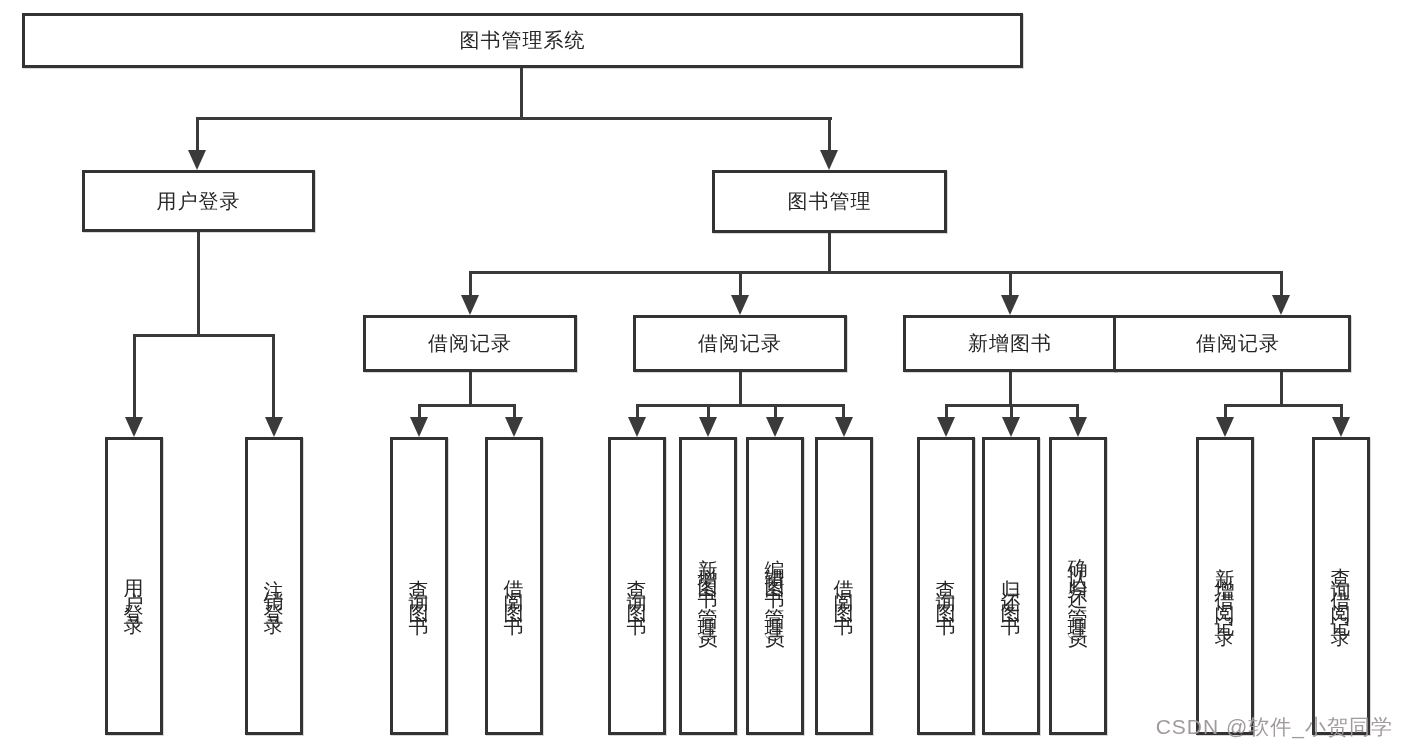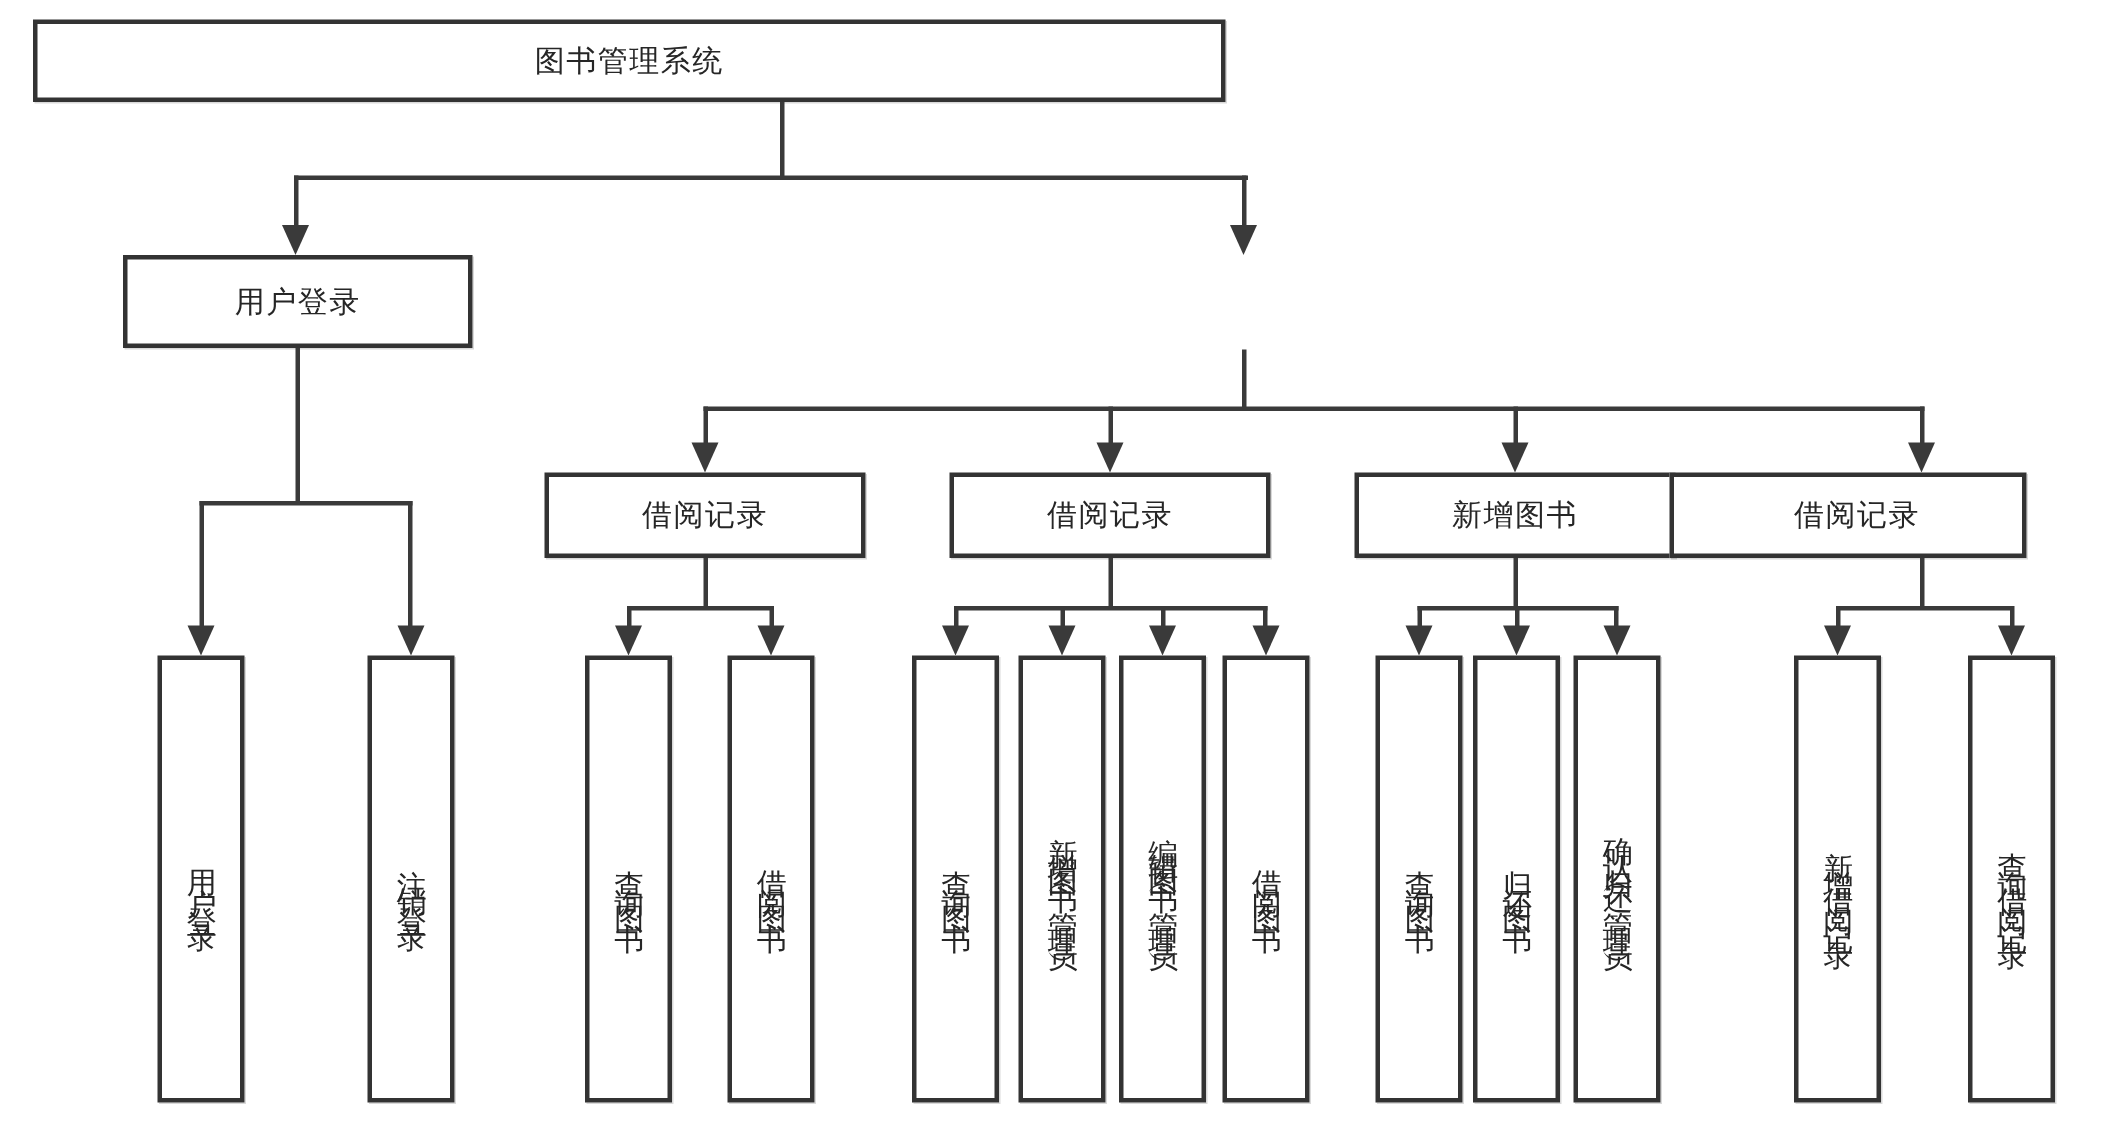--- a/index.html
+++ b/index.html
@@ -51,33 +51,36 @@
     color: #a09a9c;
     letter-spacing: 1px;
     pointer-events: none;
   }
 </style>
 </head>
 <body>
 
 <div class="canvas">
 
-  <div class="box" style="left:22px; top:13px; width:795px; height:55px;">
+  <div class="box" style="left:22px; top:13px; width:1001px; height:55px;">
     <span>图书管理系统</span>
   </div>
 
   <div class="line" style="left:520px; top:68px; width:3px; height:51px;"></div>
   <div class="line" style="left:196px; top:117px; width:636px; height:3px;"></div>
   <div class="line" style="left:196px; top:117px; width:3px; height:36px;"></div>
   <div class="arrow" style="left:188px; top:150px;"></div>
   <div class="line" style="left:828px; top:117px; width:3px; height:36px;"></div>
   <div class="arrow" style="left:820px; top:150px;"></div>
 
   <div class="box" style="left:82px; top:170px; width:233px; height:62px;">
     <span>用户登录</span>
+  </div>
+  <div class="box" style="left:712px; top:170px; width:235px; height:63px;">
+    <span>图书管理</span>
   </div>
 
   <div class="line" style="left:197px; top:232px; width:3px; height:104px;"></div>
   <div class="line" style="left:133px; top:334px; width:142px; height:3px;"></div>
   <div class="line" style="left:133px; top:334px; width:3px; height:85px;"></div>
   <div class="arrow" style="left:125px; top:417px;"></div>
   <div class="line" style="left:272px; top:334px; width:3px; height:85px;"></div>
   <div class="arrow" style="left:265px; top:417px;"></div>
 
   <div class="line" style="left:828px; top:233px; width:3px; height:40px;"></div>
@@ -175,14 +178,15 @@
     <span>确认归还（管理员）</span>
   </div>
 
   <div class="box vbox" style="left:1196px; top:437px; width:58px; height:298px;">
     <span>新增借阅记录</span>
   </div>
   <div class="box vbox" style="left:1312px; top:437px; width:58px; height:298px;">
     <span>查询借阅记录</span>
   </div>
 
+  <div class="watermark">CSDN @软件_小贺同学</div>
 
 </div>
 
 </body></html>

